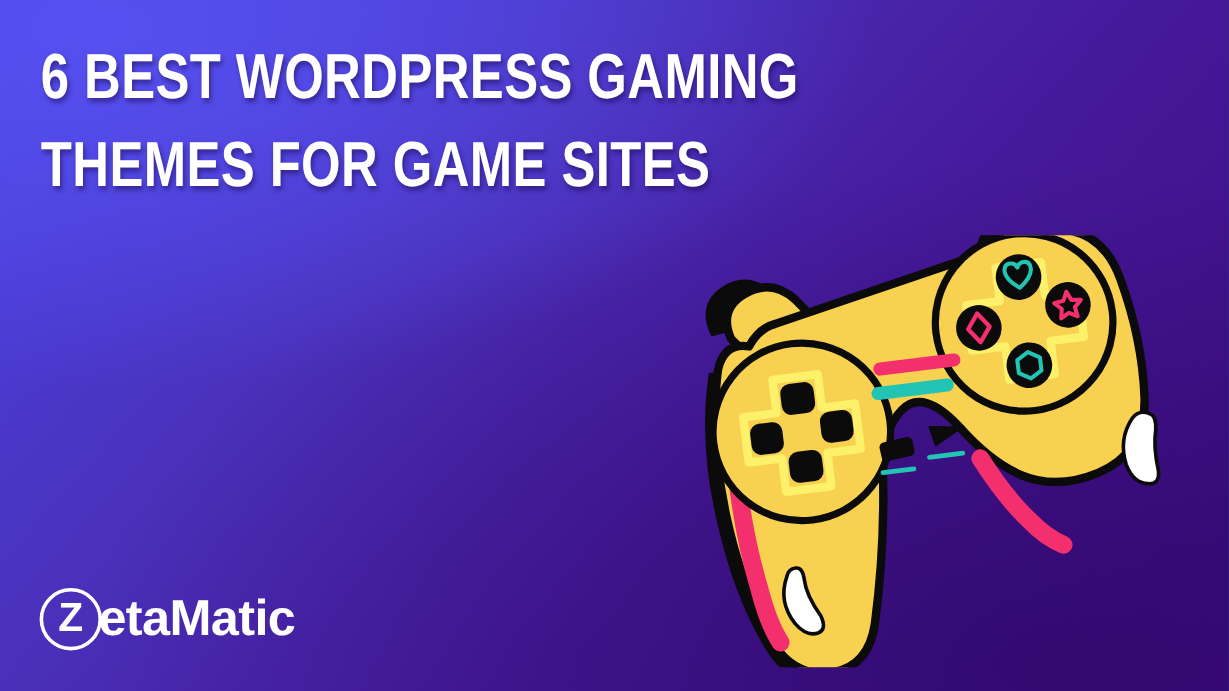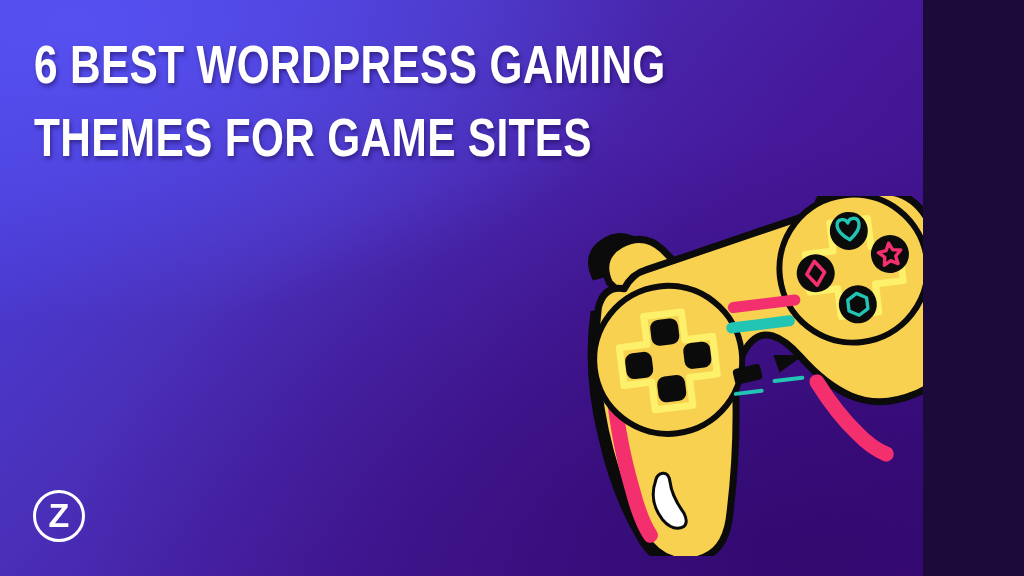--- a/index.html
+++ b/index.html
@@ -3,21 +3,21 @@
 <meta charset="utf-8">
 <title>Blog Featured Image</title>
 <style>
   html, body {
     margin: 0;
     padding: 0;
     background: #1b0a3a;
   }
   #canvas {
     position: relative;
-    width: 923px;
+    width: 1024px;
     height: 576px;
     overflow: hidden;
     font-family: "Liberation Sans", sans-serif;
     background: #4a2fb5;
   }
   
   .bg-gradient {
     position: absolute;
     inset: 0;
     background:
@@ -213,15 +213,16 @@
 
       </g>
     </svg>
   </div>
 
   <div class="logo">
     <span class="logo-mark">
       <span class="logo-ring"></span>
       <span class="logo-z">Z</span>
     </span>
+    <span class="logo-word">etaMatic</span>
   </div>
 
 </div>
 
 </body></html>

